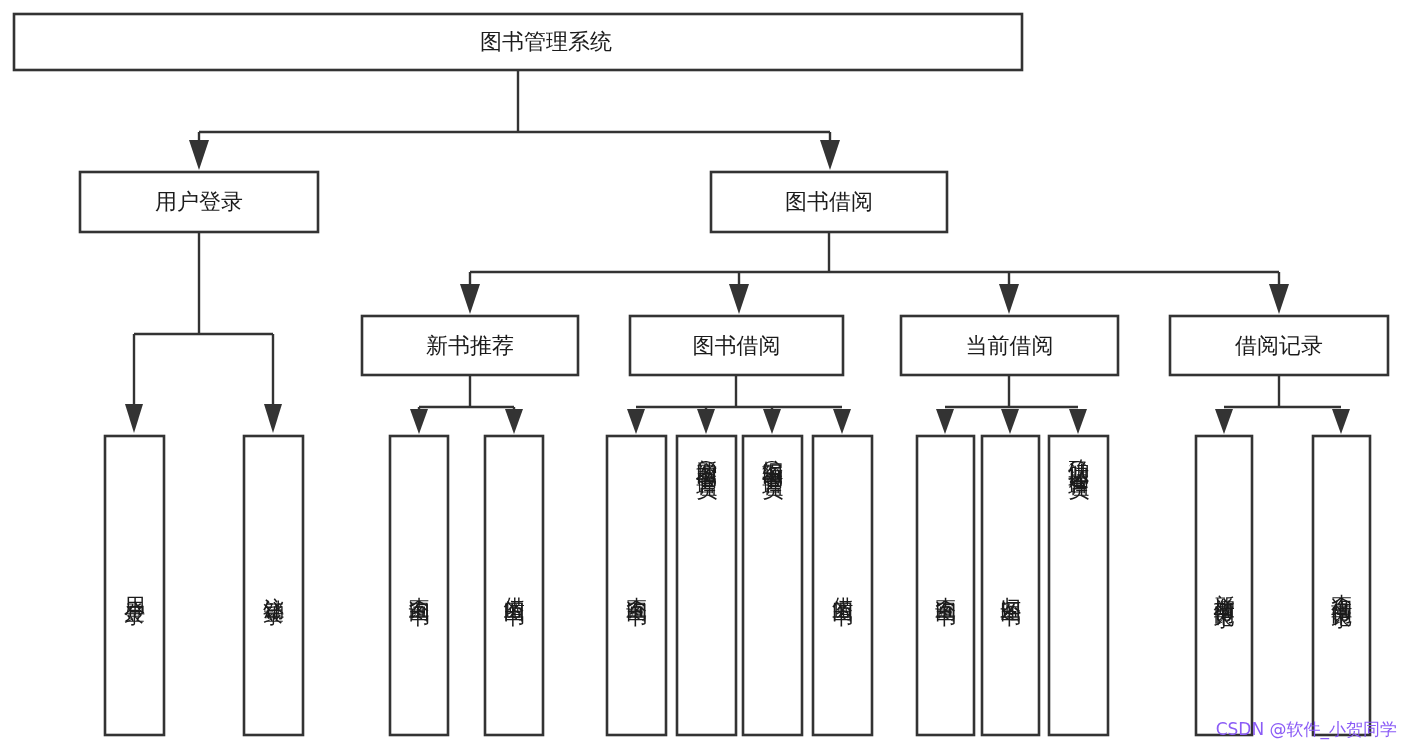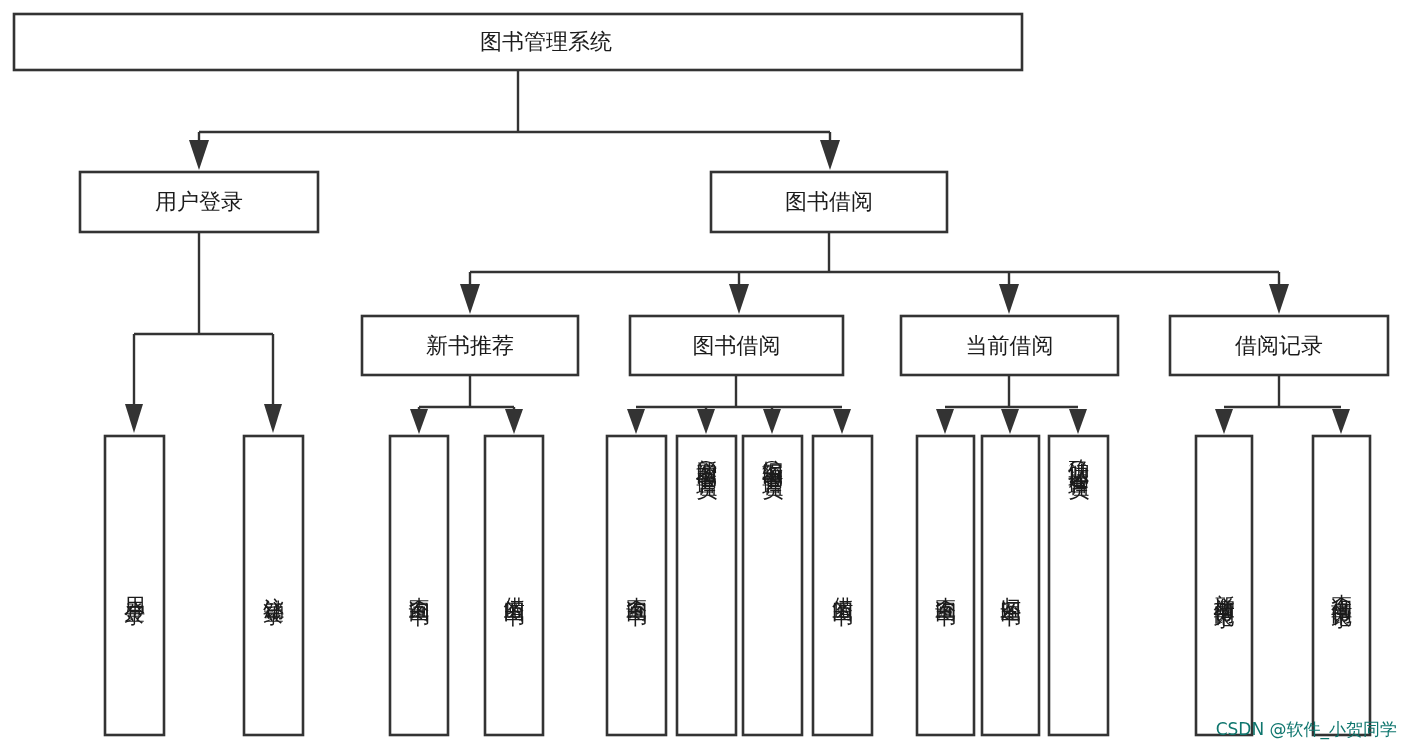--- a/index.html
+++ b/index.html
@@ -38,21 +38,21 @@
   }
   .arrow-head {
     fill: #333333;
   }
   .watermark {
     position: absolute;
     right: 8px;
     bottom: 6px;
     font-family: "DejaVu Sans", "Liberation Sans", sans-serif;
     font-size: 17px;
-    color: #0f766e;
+    color: #8b5cf6;
     white-space: nowrap;
     pointer-events: none;
   }
   .vtext-wrap {
     position: absolute;
     display: flex;
     flex-direction: column;
     align-items: center;
     justify-content: center;
     font-size: 21px;

